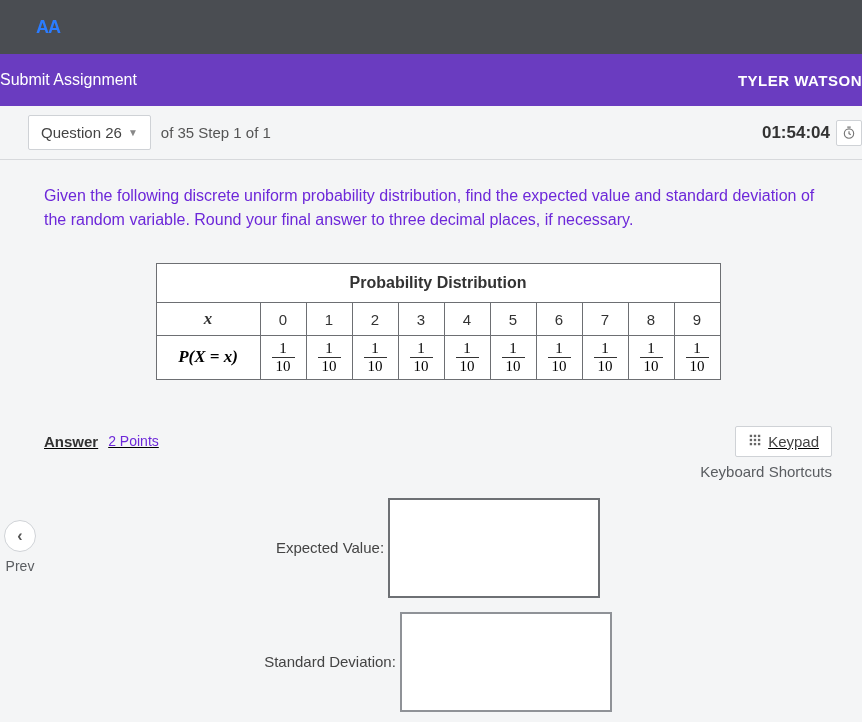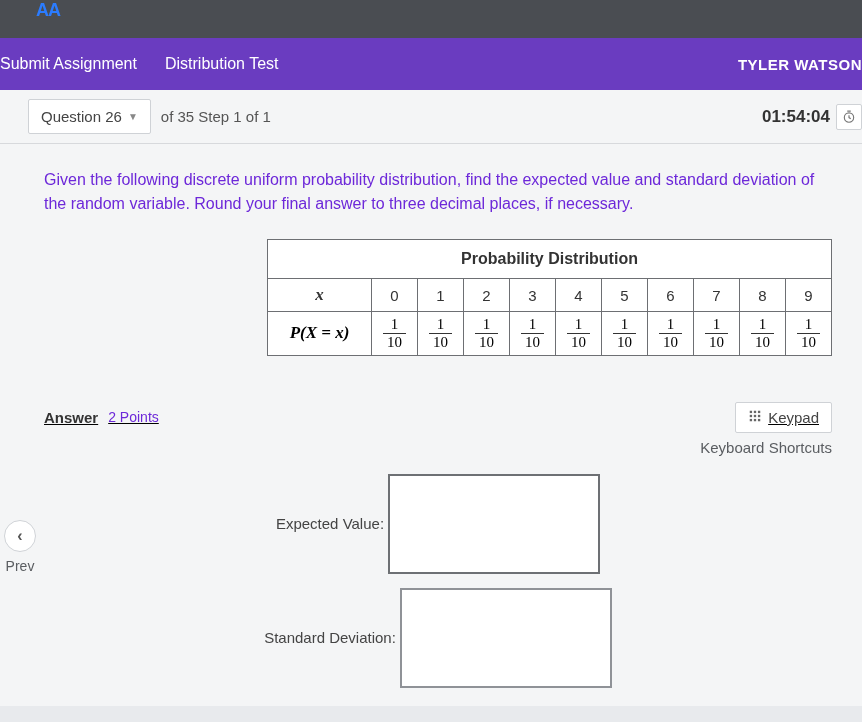--- a/index.html
+++ b/index.html
@@ -1,35 +1,35 @@
 <!DOCTYPE html>
 <html><head>
 <meta charset="utf-8">
 <style>
   * { box-sizing: border-box; margin: 0; padding: 0; }
   html, body { width: 862px; height: 722px; overflow: hidden; font-family: -apple-system, "Helvetica Neue", Arial, sans-serif; background: #e8eaed; }
-  .browser-bar { height: 38px; background: #4a4d52; display: flex; align-items: flex-start; color: #fff; }
+  .browser-bar { height: 54px; background: #4a4d52; display: flex; align-items: center; color: #fff; }
   .aa { color: #2b7cff; font-weight: 600; font-size: 18px; letter-spacing: -1px; margin-left: 36px; }
   .url-area { flex: 1; display: flex; justify-content: center; align-items: center; gap: 6px; }
   .lock-icon svg { display: block; }
   .url { font-size: 17px; font-weight: 600; color: #fff; }
   .purple-bar { height: 52px; background: #6a3cc0; display: flex; align-items: center; color: #fff; }
   .submit-link { padding: 0 14px 0 0; font-size: 16px; }
   .page-label { padding: 0 14px; font-size: 16px; }
   .spacer { flex: 1; }
   .username { padding-right: 0; font-weight: 700; font-size: 15px; letter-spacing: .5px; }
   .subheader { height: 54px; background: #f4f5f6; border-bottom: 1px solid #d7d9dc; display: flex; align-items: center; padding-left: 28px; }
   .q-dropdown { border: 1px solid #cfd2d6; background: #fff; padding: 8px 12px; font-size: 15px; color: #444; display: flex; align-items: center; gap: 6px; border-radius: 2px; }
   .chevron { font-size: 10px; color: #888; }
   .step-text { margin-left: 10px; font-size: 15px; color: #555; }
   .timer { font-size: 17px; font-weight: 700; color: #333; margin-right: 6px; }
   .timer-icon { width: 26px; height: 26px; border: 1px solid #cfd2d6; background:#fff; border-radius: 2px; display:flex; align-items:center; justify-content:center; margin-right:0; }
   .content { padding: 24px 30px 0 44px; background: #f4f5f6; position: relative; height: calc(722px - 54px - 52px - 54px); }
   .prompt { font-size: 16px; color: #6d28d9; line-height: 1.5; max-width: 790px; }
-  .table-wrap { display:flex; justify-content:flex-end; margin-top: 23px; }
+  .table-wrap { display:flex; justify-content:center; margin-top: 31px; }
   table.dist { border-collapse: collapse; background: #fff; }
   table.dist th, table.dist td { border: 1px solid #6d6f73; text-align: center; vertical-align: middle; }
   table.dist .title-row th { font-size: 16px; font-weight: 600; padding: 10px 0; color:#333; }
   table.dist .x-row td, table.dist .x-row th { font-size: 15px; padding: 6px 0; width: 46px; color:#333; }
   table.dist .x-row th.rowhdr, table.dist .p-row th.rowhdr { width: 104px; font-style: italic; font-weight: 600; font-family: "Times New Roman", serif; font-size: 17px; }
   table.dist .p-row td { padding: 4px 0; }
   .frac { display:inline-block; font-family: "Times New Roman", serif; font-size: 15px; line-height:1.1; }
   .frac .n { display:block; border-bottom: 1px solid #333; padding: 0 4px; }
   .frac .d { display:block; padding: 0 4px; }
   .answer-header { margin-top: 46px; display:flex; align-items:center;text-decoration:underline; }
@@ -49,21 +49,20 @@
 </head>
 <body>
 
 <div class="browser-bar">
   <span class="aa">AA</span>
   <span style="width:60px"></span>
 </div>
 
 <div class="purple-bar">
   <span class="submit-link">Submit Assignment</span>
-  <span class="page-label">Distribution Test</span>
   <span class="spacer"></span>
   <span class="username">TYLER WATSON</span>
 </div>
 
 <div class="subheader">
   <div class="q-dropdown">
     <span>Question 26</span>
     <span class="chevron">▼</span>
   </div>
   <span class="step-text">of 35 Step 1 of 1</span>

